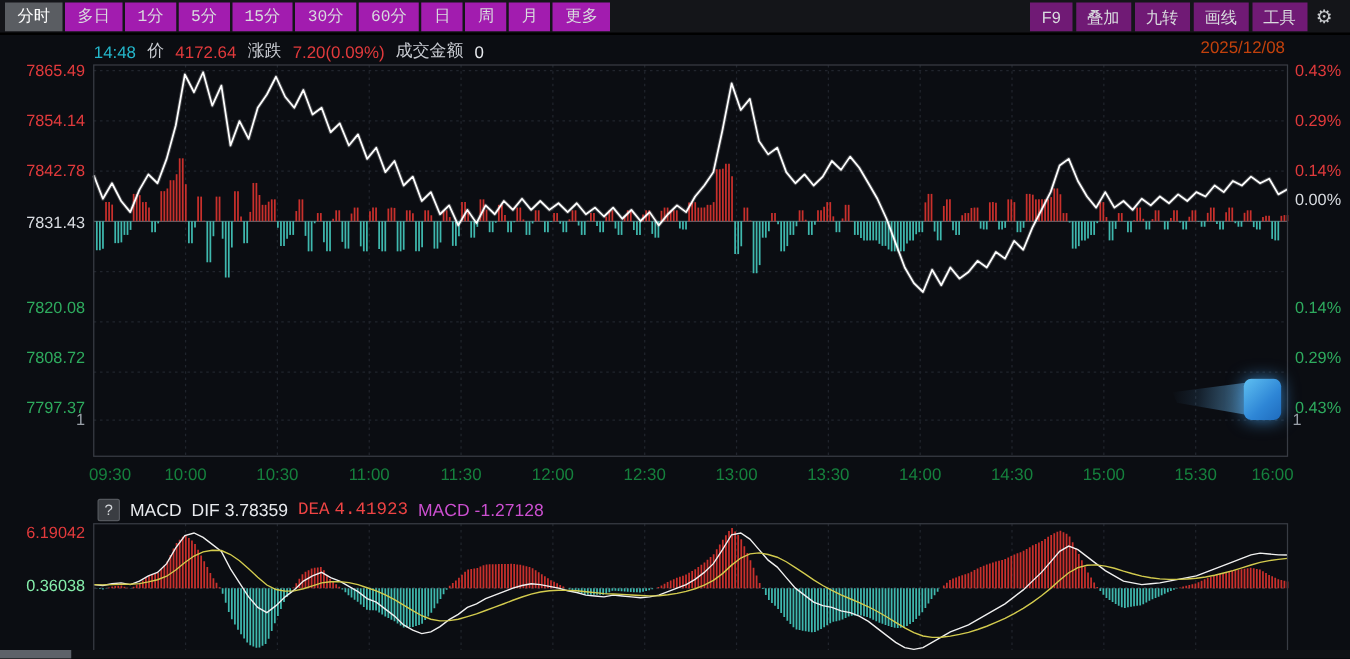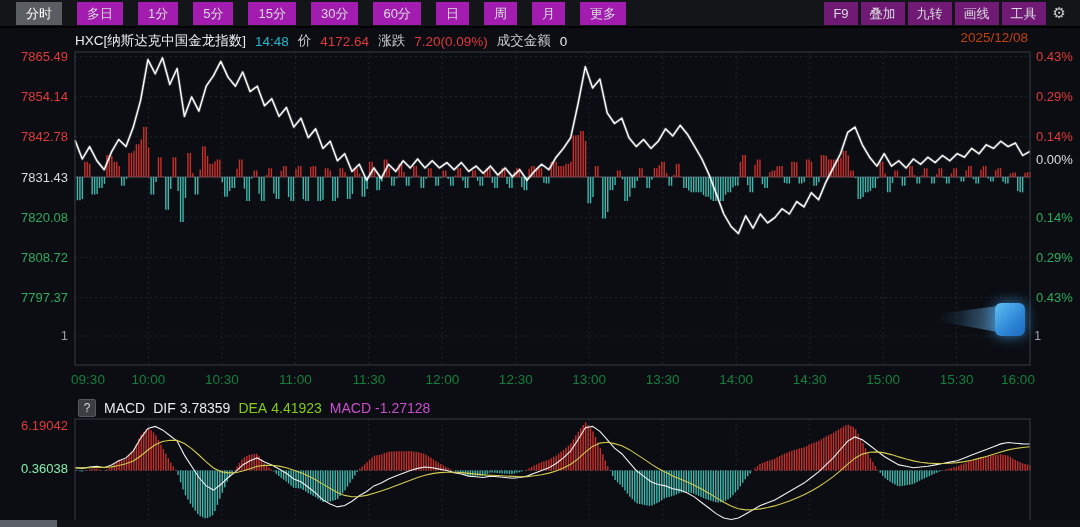--- a/index.html
+++ b/index.html
@@ -2,45 +2,45 @@
 <html><head>
 <meta charset="utf-8">
 <style>
   html,body{margin:0;padding:0;background:#000;}
   #app{position:relative;width:1080px;height:527px;background:#0b0d12;overflow:hidden;
        font-family:"Liberation Sans","DejaVu Sans",sans-serif;-webkit-font-smoothing:antialiased;}
   .abs{position:absolute;}
   
   #toolbar{position:absolute;left:0;top:0;width:1080px;height:28px;background:#141519;
            display:flex;align-items:center;justify-content:space-between;border-bottom:2px solid #000;box-sizing:border-box;}
-  #tabs{display:flex;align-items:center;gap:15px;padding-left:16px;}
+  #tabs{display:flex;align-items:center;gap:2px;padding-left:4px;font-family:Liberation Mono, monospace;}
   .tab{background:#a21caf;color:#d9dbde;font-size:13px;padding:3px 10px;line-height:17px;cursor:pointer;white-space:nowrap;}
   .tab.active{background:#5a5d62;color:#ffffff;}
   #toolbar-right{display:flex;align-items:center;gap:3px;padding-right:10px;}
   .tbtn{background:#701a75;color:#d9dbde;font-size:13px;padding:3px 9px;line-height:17px;cursor:pointer;white-space:nowrap;}
   .gear{font-size:15px;color:#c9cbce;padding:0 4px;cursor:pointer;}
   
   #header{position:absolute;left:75px;top:30px;width:1005px;height:22px;display:flex;align-items:center;
           font-size:13.5px;color:#c9ccd2;gap:9px;white-space:nowrap;}
   #header .sym{color:#e9ebef;}
   #header .time{color:#24b6ca;}
   #header .red{color:#e13a3c;}
   #header .w{color:#e6e8ec;}
   #header-date{position:absolute;right:52px;top:30px;font-size:13.5px;color:#c2410c;}
   
   .ylab{position:absolute;font-size:13px;width:66px;text-align:right;line-height:13px;}
   .yrlab{position:absolute;font-size:13px;text-align:left;line-height:13px;}
   .tlab{position:absolute;font-size:13.5px;color:#15803d;line-height:14px;transform:translateX(-50%);}
-  .c-up{color:#e13a3c;} .c-dn{color:#2eab5e;} .c-fl{color:#d9dce1;} .c-gray{color:#9aa0a8;}
+  .c-up{color:#e13a3c;} .c-dn{color:#2eab5e;margin-top:28px;} .c-fl{color:#d9dce1;} .c-gray{color:#9aa0a8;}
   
   #macd-row{position:absolute;left:78px;top:398px;height:20px;display:flex;align-items:center;gap:8px;
             font-size:14px;white-space:nowrap;}
   #macd-help{background:#3a3d42;border:1px solid #55585e;color:#d2d5d9;width:16px;height:16px;line-height:16px;
              text-align:center;font-size:12px;border-radius:2px;cursor:pointer;}
-  .mi-w{color:#e8eaee;} .mi-y{color:#84cc16;} .mi-m{color:#cc4fd0;}
+  .mi-w{color:#e8eaee;} .mi-y{color:#ef4444;font-family:Liberation Mono, monospace;} .mi-m{color:#cc4fd0;}
   
   #logo-sq{position:absolute;left:995px;top:303px;width:30px;height:33px;border-radius:6px;
            background:linear-gradient(135deg,#5fc0f2 0%,#2e86d6 60%,#1e6bbd 100%);
            box-shadow:0 0 14px rgba(70,160,235,.75);}
   #logo-tail{position:absolute;left:938px;top:306px;width:60px;height:26px;
              background:linear-gradient(95deg,rgba(90,170,235,0) 0%,rgba(90,170,235,.12) 35%,rgba(110,190,245,.55) 100%);
              clip-path:polygon(0 30%,100% 0,100% 100%,6% 62%);}
   
   #bottom-strip{position:absolute;left:0;top:520px;width:1080px;height:7px;background:#101215;}
   #bottom-thumb{position:absolute;left:0;top:0;width:57px;height:7px;background:#5d6269;}
@@ -68,21 +68,20 @@
       <div class="tbtn">F9</div>
         <div class="tbtn">叠加</div>
         <div class="tbtn">九转</div>
         <div class="tbtn">画线</div>
         <div class="tbtn">工具</div>
         <span class="gear">⚙</span>
     </div>
   </div>
 
   <div id="header">
-    <span class="sym">HXC[纳斯达克中国金龙指数]</span>
     <span class="time">14:48</span>
     <span>价</span>
     <span class="red">4172.64</span>
     <span>涨跌</span>
     <span class="red">7.20(0.09%)</span>
     <span>成交金额</span>
     <span class="w">0</span>
   </div>
   <div id="header-date">2025/12/08</div>
 

